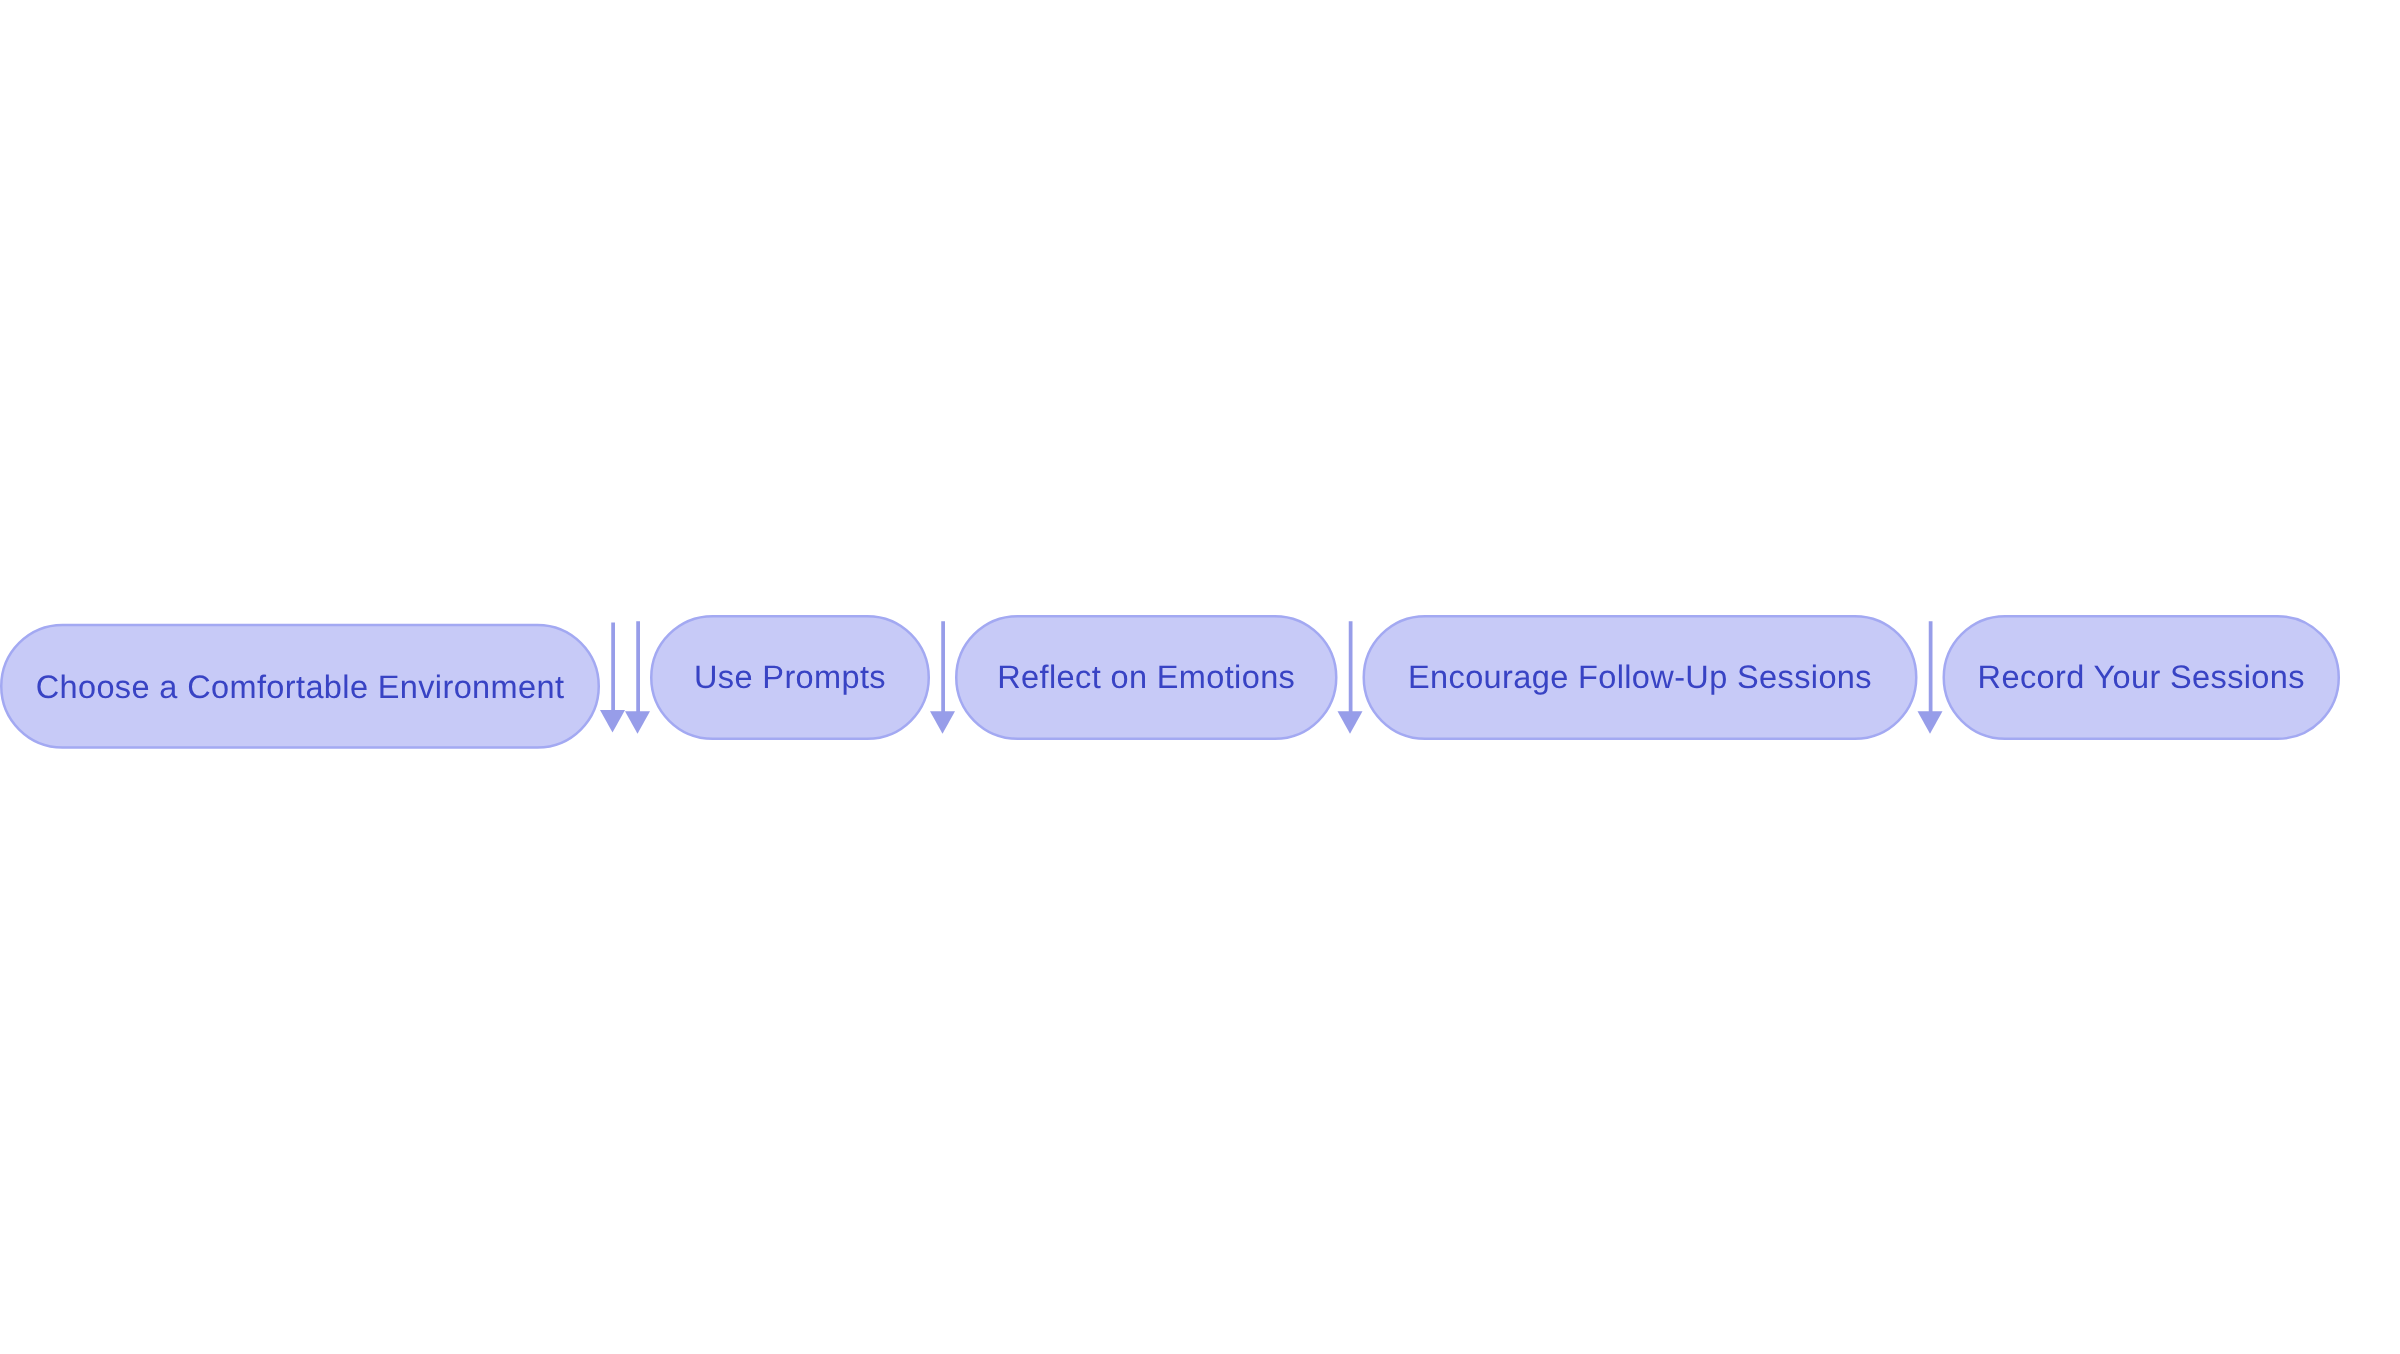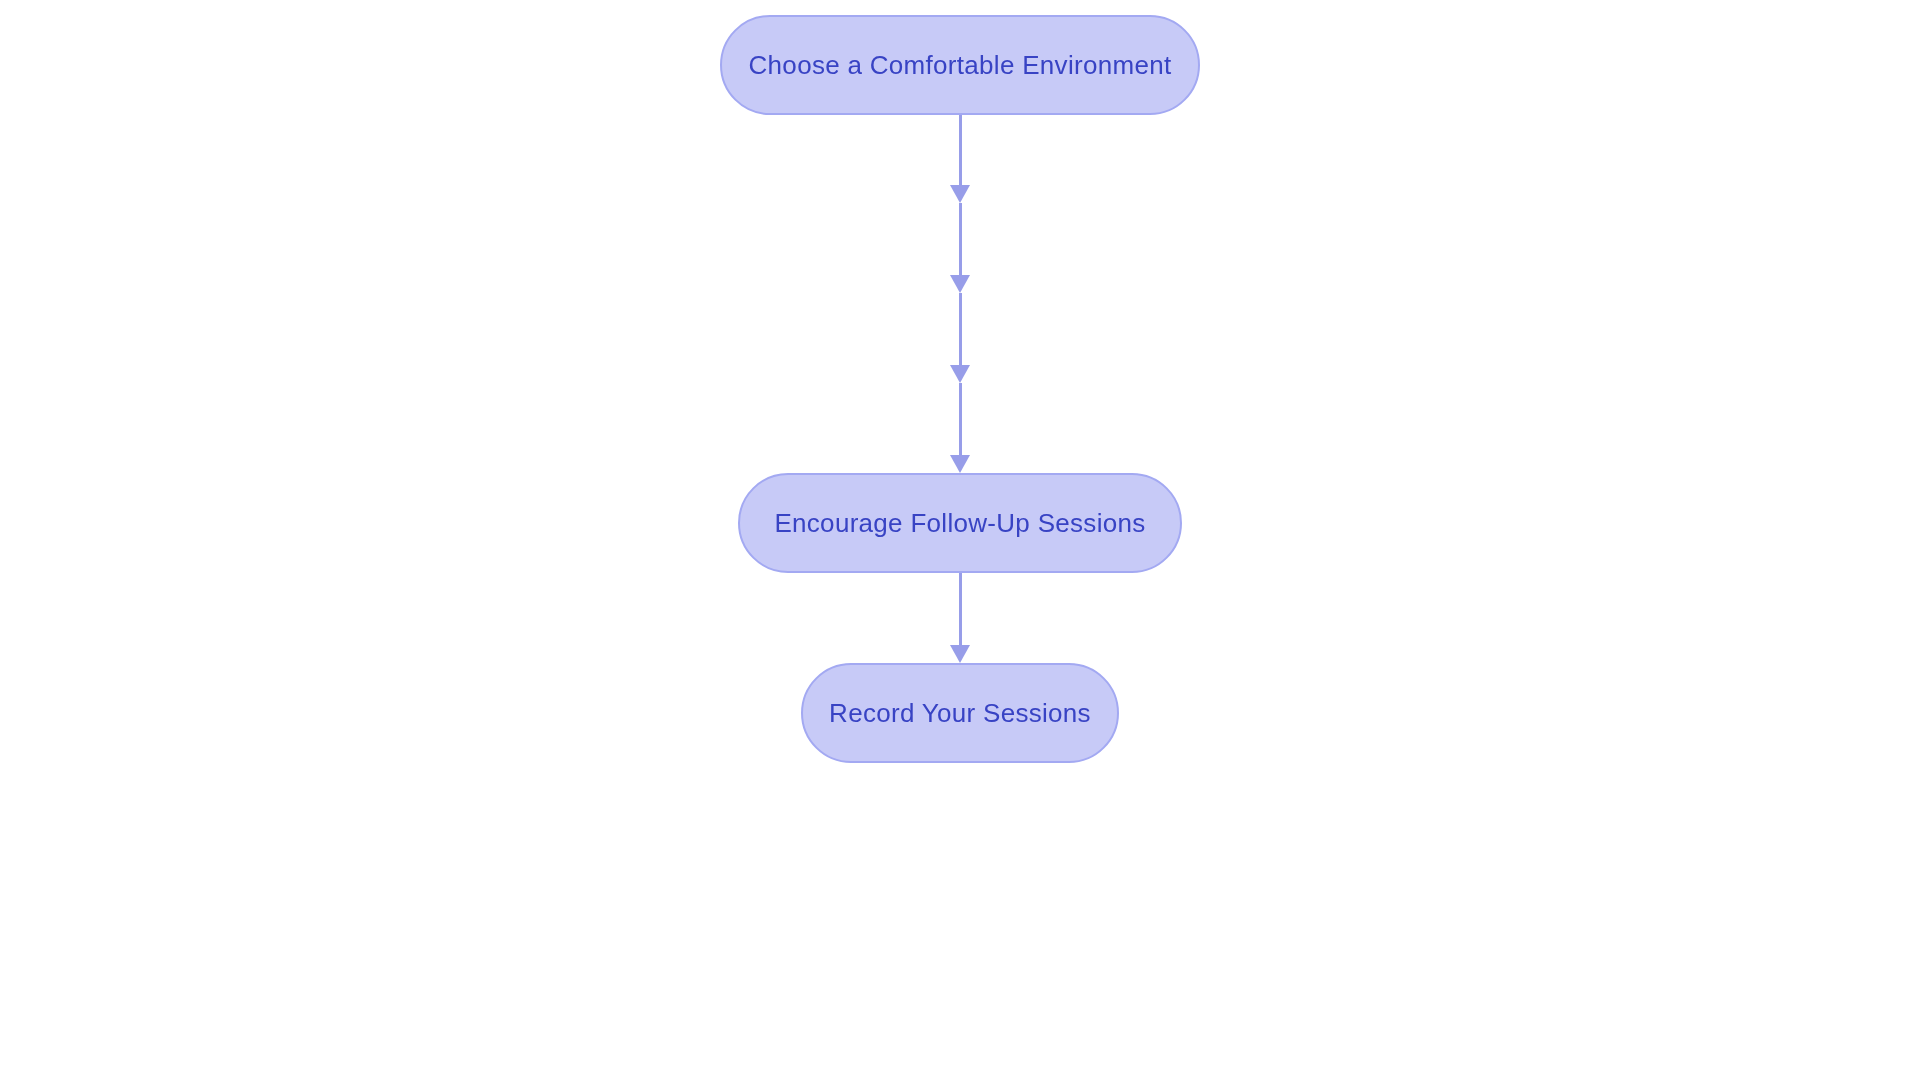--- a/index.html
+++ b/index.html
@@ -14,21 +14,21 @@
   body {
     font-family: "Liberation Sans", sans-serif;
   }
   .canvas {
     position: relative;
     width: 1920px;
     height: 1083px;
     background: var(--background);
     overflow: hidden;
     display: flex;
-    flex-direction: column;
+    flex-direction: row;
     align-items: center;
   }
   .node {
     height: 100px;
     border-radius: 50px;
     background: var(--node-fill);
     border: 2px solid var(--node-border);
     display: flex;
     align-items: center;
     justify-content: center;
@@ -83,26 +83,32 @@
     <div class="arrow-line"></div>
     <div class="arrow-head"></div>
   </div>
 
 
   <div class="arrow">
     <div class="arrow-line"></div>
     <div class="arrow-head"></div>
   </div>
 
+  <div class="node n3">
+    <span>Use Prompts</span>
+  </div>
 
   <div class="arrow">
     <div class="arrow-line"></div>
     <div class="arrow-head"></div>
   </div>
 
+  <div class="node n4">
+    <span>Reflect on Emotions</span>
+  </div>
 
   <div class="arrow">
     <div class="arrow-line"></div>
     <div class="arrow-head"></div>
   </div>
 
   <div class="node n5">
     <span>Encourage Follow-Up Sessions</span>
   </div>
 

